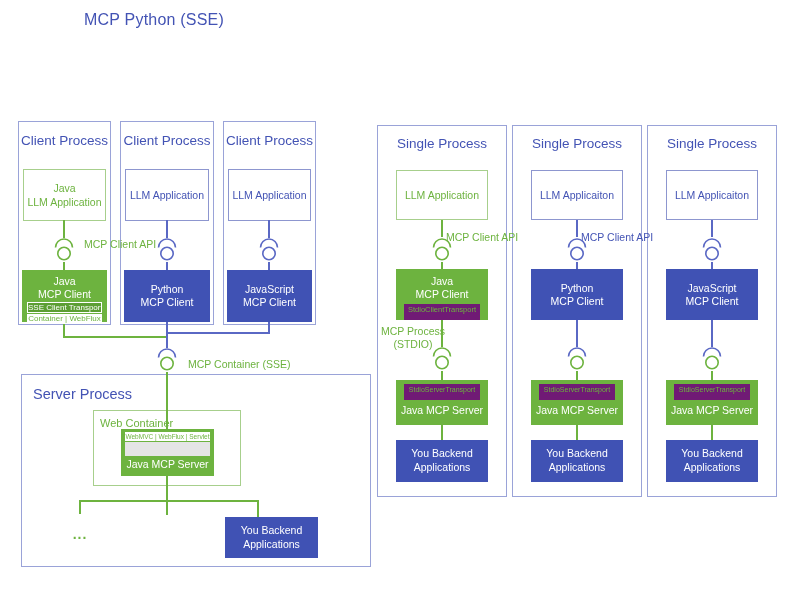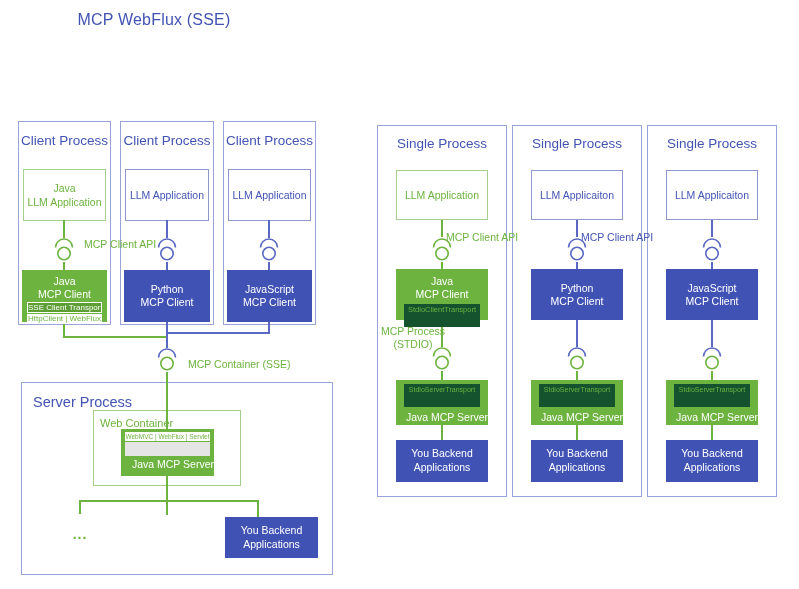--- a/index.html
+++ b/index.html
@@ -30,21 +30,21 @@
   .fill-b{background:var(--bfill);color:#fff;z-index:3;}
   .cbox{text-align:center;}
   .cbox .bt{padding-top:5px;font-size:10.5px;line-height:12.5px;}
   .cbox .bt span{display:block;}
   .vcenter{display:flex;flex-direction:column;justify-content:center;}
   .vcenter span{display:block;font-size:10.5px;line-height:13px;text-align:center;}
   .strip{text-align:center;overflow:hidden;white-space:nowrap;}
   .strip.dark{background:var(--dgreen);border:1px solid #fff;color:#fff;font-size:8px;
               line-height:9px;height:11px;margin:2px 5px 0;}
   .strip.lite{background:#fff;color:var(--green);font-size:8px;line-height:10px;height:10px;margin:1px 5px 0;}
-  .strip.lite2{background:#14532d;color:var(--green);font-size:7.5px;line-height:11px;height:23px;margin:4px 8px 0;}
+  .strip.lite2{background:#701a75;color:var(--green);font-size:7.5px;line-height:11px;height:16px;margin:4px 8px 0;}
   .strip.srv1{background:#fff;color:var(--green);font-size:6.5px;line-height:9px;height:9px;margin:3px 4px 0;}
   .strip.srv2{background:var(--dgreen);border:7px solid #e5e5e5;color:#fff;font-size:12px;line-height:9px;height:11px;margin:1px 4px 0;}
   .vl,.hl{z-index:2;}
   .vl{width:2px;}
   .hl{height:2px;}
   .lg{background:var(--green);}
   .lb{background:var(--lblue);}
   .lbl{font-size:10.5px;z-index:4;white-space:nowrap;}
   .lbl-g{color:var(--green);}
   .lbl-b{color:var(--tblue);}
@@ -54,28 +54,28 @@
   .lp-gg .arc,.lp-gg .ball{stroke:var(--green);}
   .lp-bb .arc,.lp-bb .ball{stroke:var(--lblue);}
   .lp-bg .arc{stroke:var(--lblue);} .lp-bg .ball{stroke:var(--green);}
   .backend{display:flex;flex-direction:column;justify-content:center;text-align:center;
            font-size:10.5px;line-height:1.3;}
   .backend span{display:block;}
   .dbtxt{position:absolute;left:0;right:0;top:20px;text-align:center;color:#fff;font-size:13px;z-index:4;}
   .ell{color:var(--green);font-size:14px;font-weight:700;letter-spacing:1px;z-index:3;}
   .wctitle{font-size:11px;color:var(--green);position:absolute;left:6px;top:6px;}
   .sptitle{position:absolute;left:11px;top:11px;font-size:14.5px;color:var(--tblue);font-weight:500;}
-  .srvname{font-size:10.5px;color:#fff;margin-top:2px;text-align:right;}
+  .srvname{font-size:10.5px;color:#fff;margin-top:2px;text-align:center;}
 </style>
 </head>
 <body>
 
 <div id="stage">
 
-  <div class="abs h1" style="left:24px;top:11px;width:260px;">MCP WebFlux (SSE)</div>
+  <div class="abs h1" style="left:24px;top:11px;width:260px;">MCP Python (SSE)</div>
 
   <div class="abs obox" style="left:18px;top:121px;width:93px;height:204px;">
     <div class="ptitle">Client Process</div>
     <div class="abs appbox bord-g" style="left:4px;right:4px;top:47px;height:52px;">
       <span>Java</span>
       <span>LLM Application</span>
     </div>
   </div>
   <div class="abs obox" style="left:120px;top:121px;width:94px;height:204px;">
     <div class="ptitle">Client Process</div>
@@ -111,21 +111,21 @@
   <div class="abs vl lg" style="left:63px;top:262px;height:8px;"></div>
   <div class="abs vl lb" style="left:166px;top:262px;height:8px;"></div>
   <div class="abs vl lb" style="left:268px;top:262px;height:8px;"></div>
 
   <div class="abs fill-g cbox" style="left:22px;top:270px;width:85px;height:52px;">
     <div class="bt">
       <span>Java</span>
       <span>MCP Client</span>
     </div>
     <div class="strip dark">SSE Client Transports</div>
-    <div class="strip lite">HttpClient | WebFlux</div>
+    <div class="strip lite">Container | WebFlux</div>
   </div>
   <div class="abs fill-b vcenter" style="left:124px;top:270px;width:86px;height:52px;">
     <span>Python</span>
     <span>MCP Client</span>
   </div>
   <div class="abs fill-b vcenter" style="left:227px;top:270px;width:85px;height:52px;">
     <span>JavaScript</span>
     <span>MCP Client</span>
   </div>
 
@@ -136,21 +136,21 @@
   <div class="abs vl lb" style="left:166px;top:322px;height:26px;"></div>
 
   <svg class="abs lp lp-bg" style="left:156px;top:346px;" width="22" height="27">
       <path class="arc" d="M2.5 11.5 A8.5 8.5 0 0 1 19.5 11.5"></path>
       <circle class="ball" cx="11" cy="17.5" r="6.2"></circle>
     </svg>
   <div class="abs lbl lbl-g" style="left:188px;top:358px;">MCP Container (SSE)</div>
 
   <div class="abs vl lg" style="left:166px;top:372px;height:61px;"></div>
 
-  <div class="abs obox" style="left:21px;top:382px;width:312px;height:193px;">
+  <div class="abs obox" style="left:21px;top:374px;width:350px;height:193px;">
     <div class="sptitle">Server Process</div>
   </div>
   <div class="abs gobox" style="left:93px;top:410px;width:148px;height:76px;z-index:1;">
     <div class="wctitle">Web Container</div>
   </div>
   <div class="abs fill-g" style="left:121px;top:429px;width:93px;height:47px;">
     <div class="strip srv1">WebMVC | WebFlux | Servlet</div>
     <div class="strip srv2">SSE Server Transports</div>
     <div class="srvname">Java MCP Server</div>
   </div>

